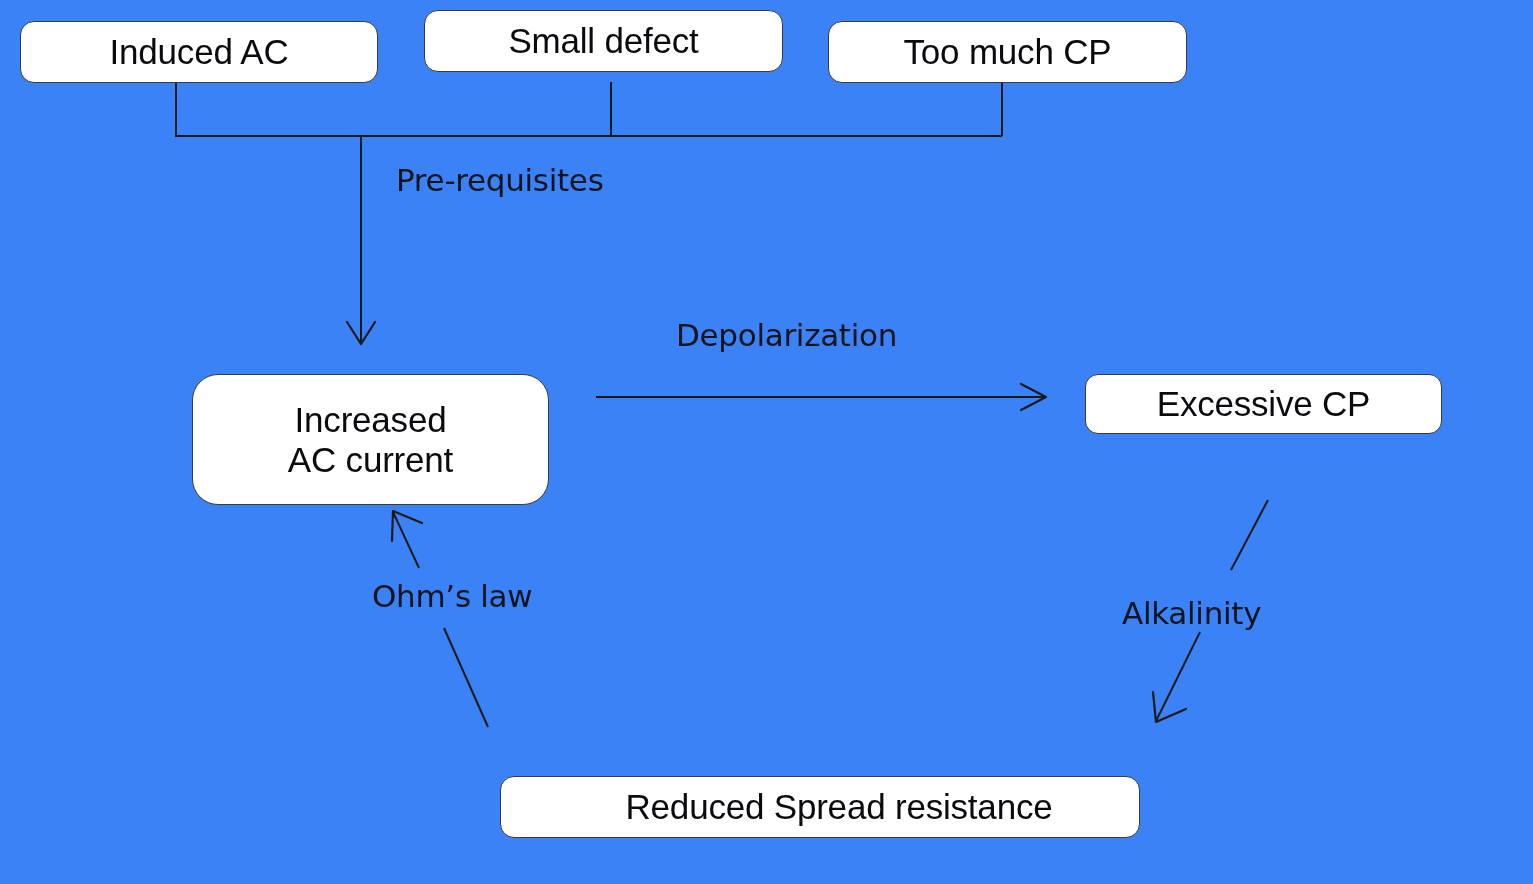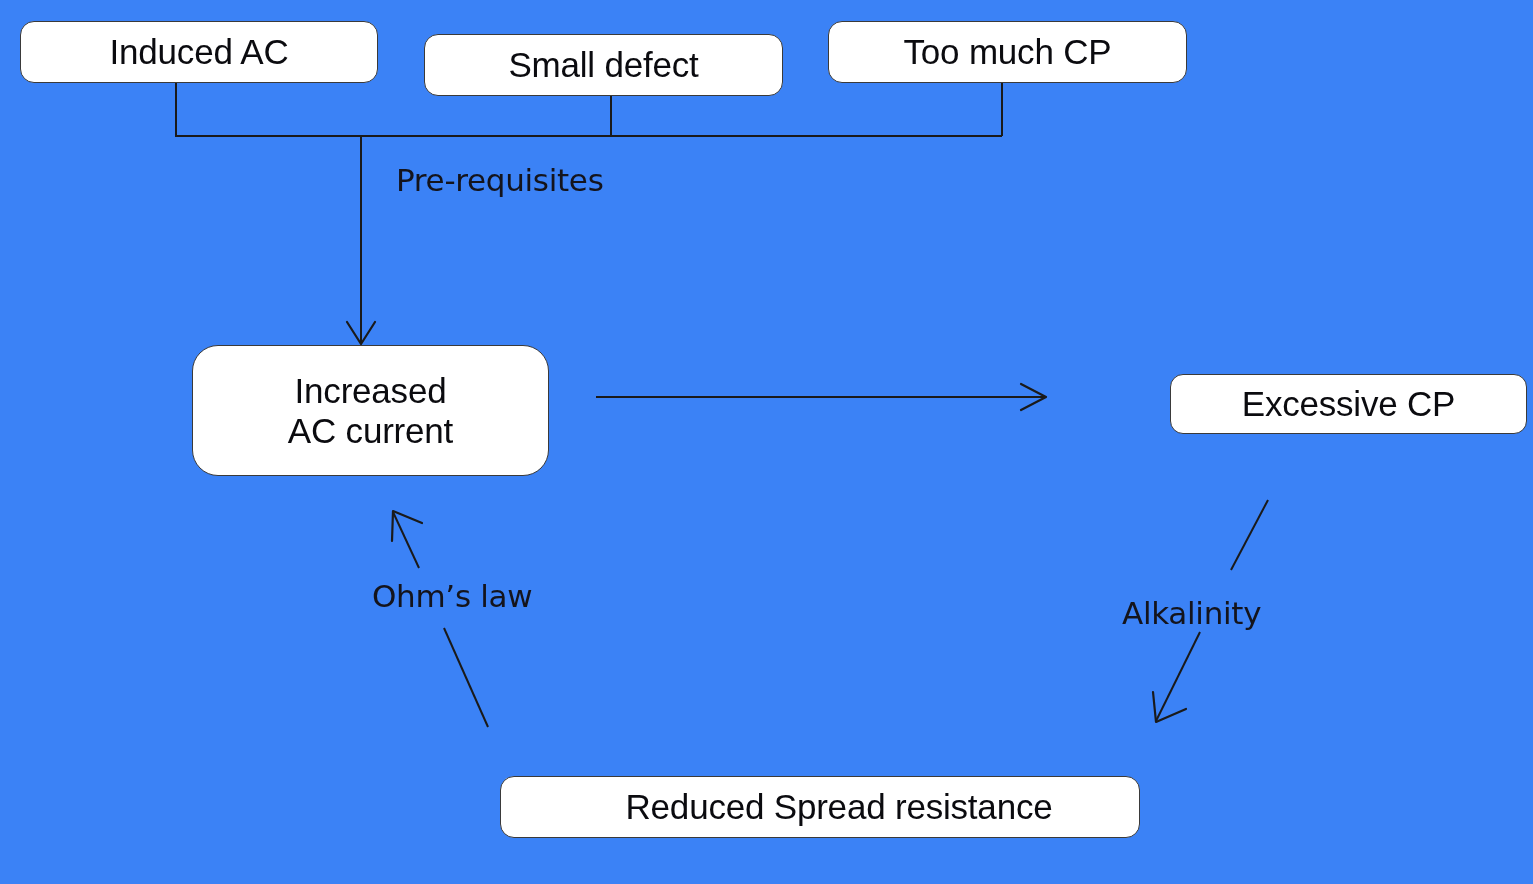--- a/index.html
+++ b/index.html
@@ -29,21 +29,21 @@
     justify-content: center;
     text-align: center;
     color: #0b0b0f;
     font-family: "Liberation Sans", sans-serif;
     font-weight: 400;
     letter-spacing: -0.2px;
     line-height: 1.12;
     white-space: pre-line;
   }
   .node-top   { border-radius: 14px; font-size: 35px; }
-  .node-mid   { border-radius: 26px; font-size: 35px; }
+  .node-mid   { border-radius: 26px; font-size: 35px; margin-top: 29px; }
   .node-right { border-radius: 13px; font-size: 35px; }
   .node-bot   { border-radius: 14px; font-size: 35px; }
 
   svg.wires {
     position: absolute;
     left: 0;
     top: 0;
     width: 1533px;
     height: 884px;
     overflow: visible;
@@ -102,31 +102,32 @@
 
     <g>
       <path d="M 393 512 L 419 568"></path>
       <path d="M 444 628 L 488 727"></path>
       <polyline class="head" points="392,541 393,511 422,523"></polyline>
     </g>
   </svg>
 
   <div class="node node-top" style="left:20px; top:21px; width:358px; height:62px;">Induced AC</div>
 
-  <div class="node node-top" style="left:424px; top:34px; width:359px; height:62px;">Small defect</div>
+  <div class="node node-top" style="left:424px; top:10px; width:359px; height:62px;">Small defect</div>
 
   <div class="node node-top" style="left:828px; top:21px; width:359px; height:62px;">Too much CP</div>
 
   <div class="node node-mid" style="left:192px; top:345px; width:357px; height:131px;">Increased
 AC current</div>
 
-  <div class="node node-right" style="left:1170px; top:374px; width:357px; height:60px;">Excessive CP</div>
+  <div class="node node-right" style="left:1085px; top:374px; width:357px; height:60px;">Excessive CP</div>
 
   <div class="node node-bot" style="left:500px; top:776px; width:640px; height:62px;padding-left:38px;">Reduced Spread resistance</div>
 
   <div class="edge-label" style="left:396px; top:162px;">Pre-requisites</div>
 
+  <div class="edge-label" style="left:676px; top:317px;">Depolarization</div>
 
   <div class="edge-label" style="left:1122px; top:578px;margin-top:17px;">Alkalinity</div>
 
   <div class="edge-label" style="left:331px; top:578px;margin-left:41px;">Ohm’s law</div>
 
 </div>
 
 </body></html>

